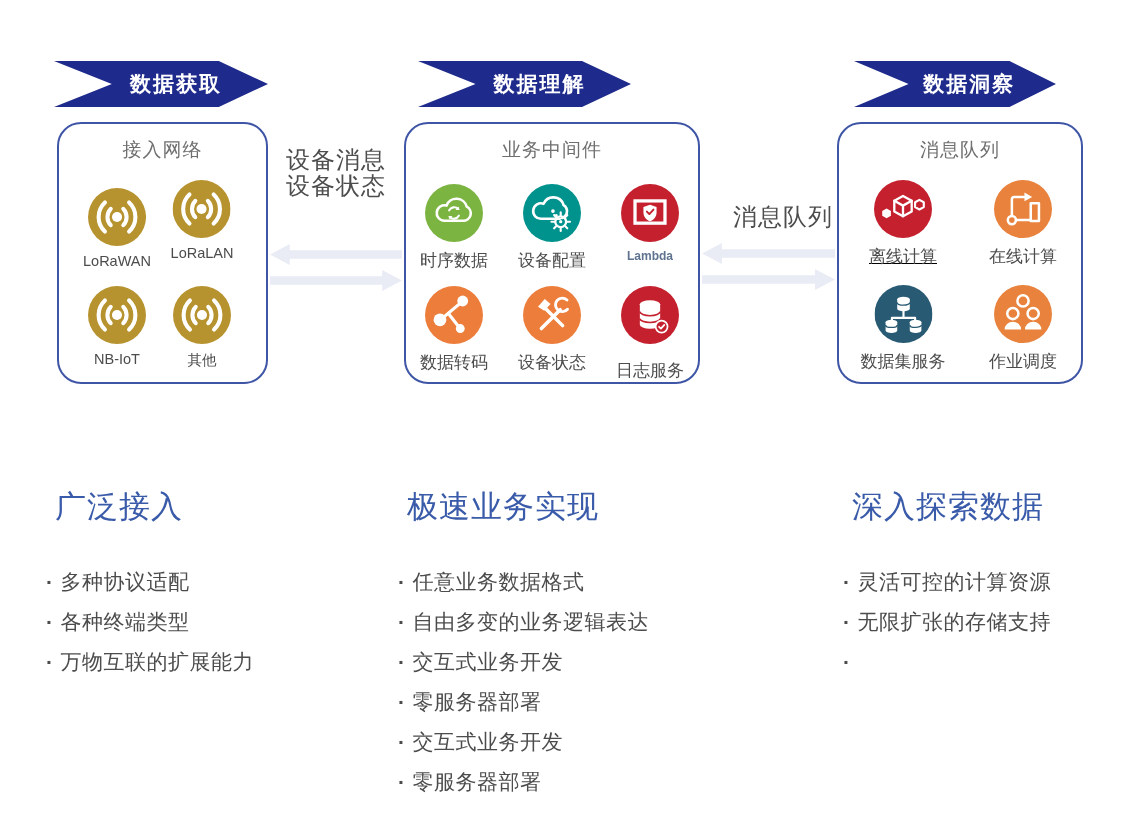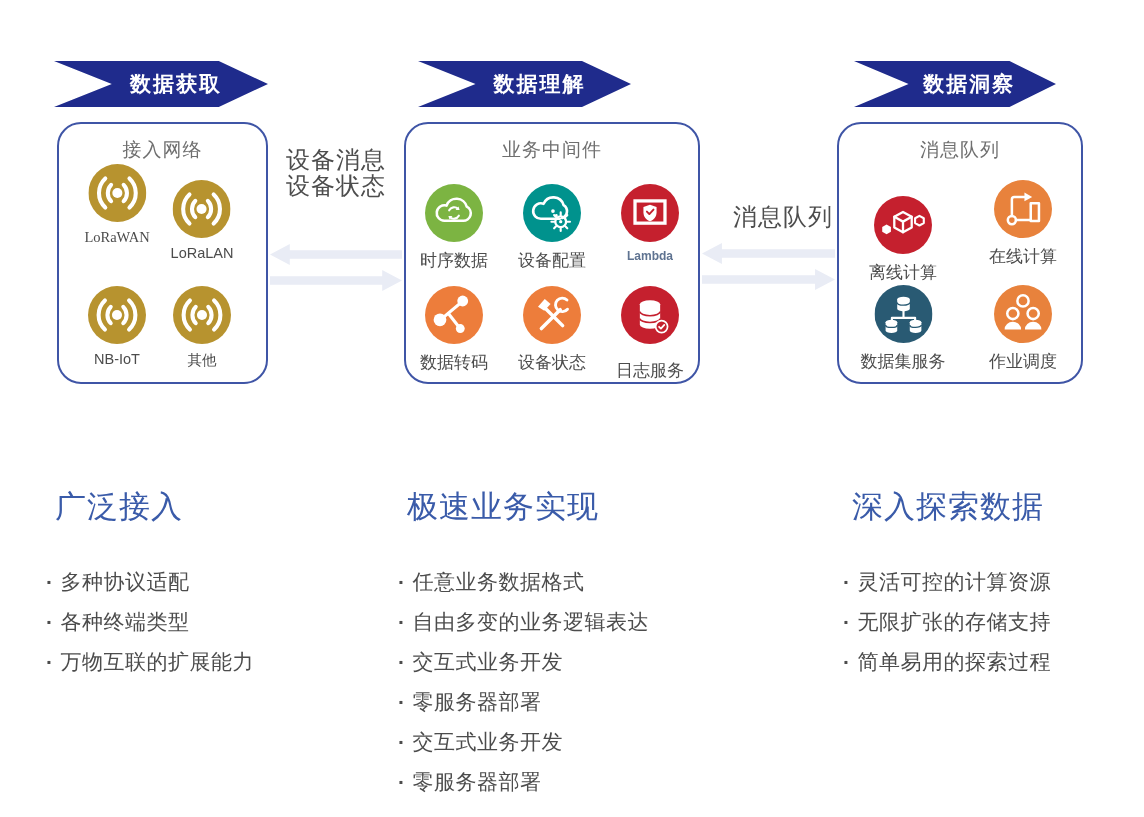--- a/index.html
+++ b/index.html
@@ -57,21 +57,21 @@
   <div class="banner" style="left:418px;top:61px;width:213px;">
     <span>数据理解</span>
   </div>
   <div class="banner" style="left:854px;top:61px;width:202px;">
     <span>数据洞察</span>
   </div>
 
   <div class="box box-access" style="left:57px;width:211px;">
     <div class="box-title">接入网络</div>
 
-    <div class="item" style="left:58px;top:40px;font-family:Liberation Serif, serif;">
+    <div class="item" style="left:58px;top:64px;">
       <svg class="ic" viewBox="0 0 60 60">
         <circle cx="30" cy="30" r="30" fill="#b7932f"></circle>
         <circle cx="30" cy="30" r="5.2" fill="#fff"></circle>
         <path class="s-w" stroke-width="4.2" d="M23.5 21.5 A12.3 12.3 0 0 0 23.5 38.5"></path>
         <path class="s-w" stroke-width="4.2" d="M17.5 15 A20.5 20.5 0 0 0 17.5 45"></path>
         <path class="s-w" stroke-width="4.2" d="M36.5 21.5 A12.3 12.3 0 0 1 36.5 38.5"></path>
         <path class="s-w" stroke-width="4.2" d="M42.5 15 A20.5 20.5 0 0 1 42.5 45"></path>
       </svg>
       <div class="ilabel">LoRaWAN</div>
     </div>
@@ -195,21 +195,21 @@
 
   <div class="conn-label" style="left:700px;top:204px;width:142px;margin-left:12px;">
     <div>消息队列</div>
   </div>
   <div class="arr arr-l" style="left:702px;top:243px;width:133px;"></div>
   <div class="arr arr-r" style="left:702px;top:269px;width:133px;"></div>
 
   <div class="box" style="left:837px;width:246px;">
     <div class="box-title">消息队列</div>
 
-    <div class="item" style="left:64px;top:72px;">
+    <div class="item" style="left:64px;top:56px;text-decoration:underline;">
       <svg class="ic" viewBox="0 0 60 60">
         <circle cx="30" cy="30" r="30" fill="#c5202e"></circle>
         <path class="s-w" stroke-width="2.4" d="M30 16.5 L39 21.5 V32.5 L30 37.5 L21 32.5 V21.5 Z"></path>
         <path class="s-w" stroke-width="2.4" d="M21 21.5 L30 26.5 L39 21.5 M30 26.5 V37.5"></path>
         <polygon points="13,29.5 17.5,32 17.5,37 13,39.5 8.5,37 8.5,32" fill="#fff"></polygon>
         <polygon points="47,20.5 51.5,23 51.5,28 47,30.5 42.5,28 42.5,23" class="s-w" stroke-width="2.2"></polygon>
       </svg>
       <div class="ilabel">离线计算</div>
     </div>
 
@@ -309,18 +309,17 @@
       <li>
           <span class="dot">·</span>
           <span>灵活可控的计算资源</span>
         </li>
       <li>
           <span class="dot">·</span>
           <span>无限扩张的存储支持</span>
         </li>
       <li>
           <span class="dot">·</span>
-          <span>简单易用的探索过程</span>
         </li>
     </ul>
   </div>
 
 </div>
 
 </body></html>

